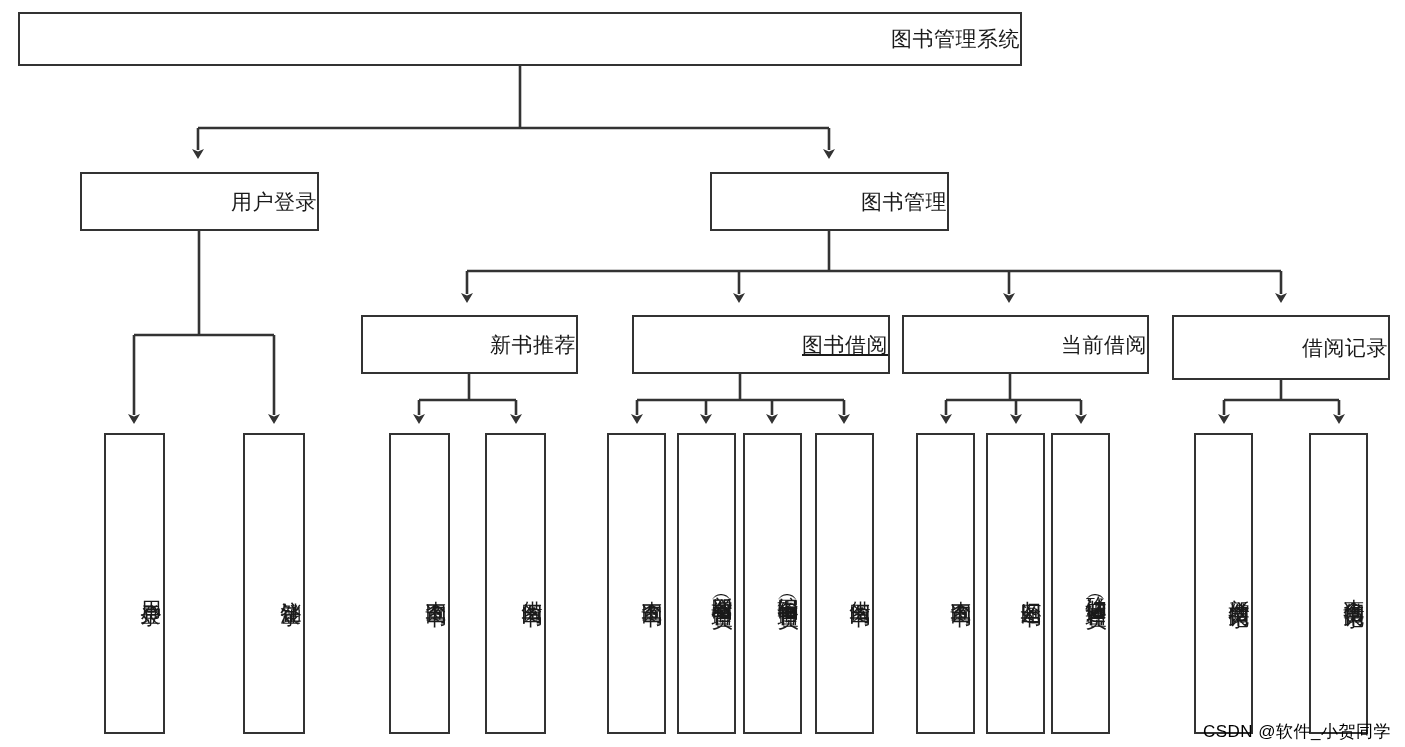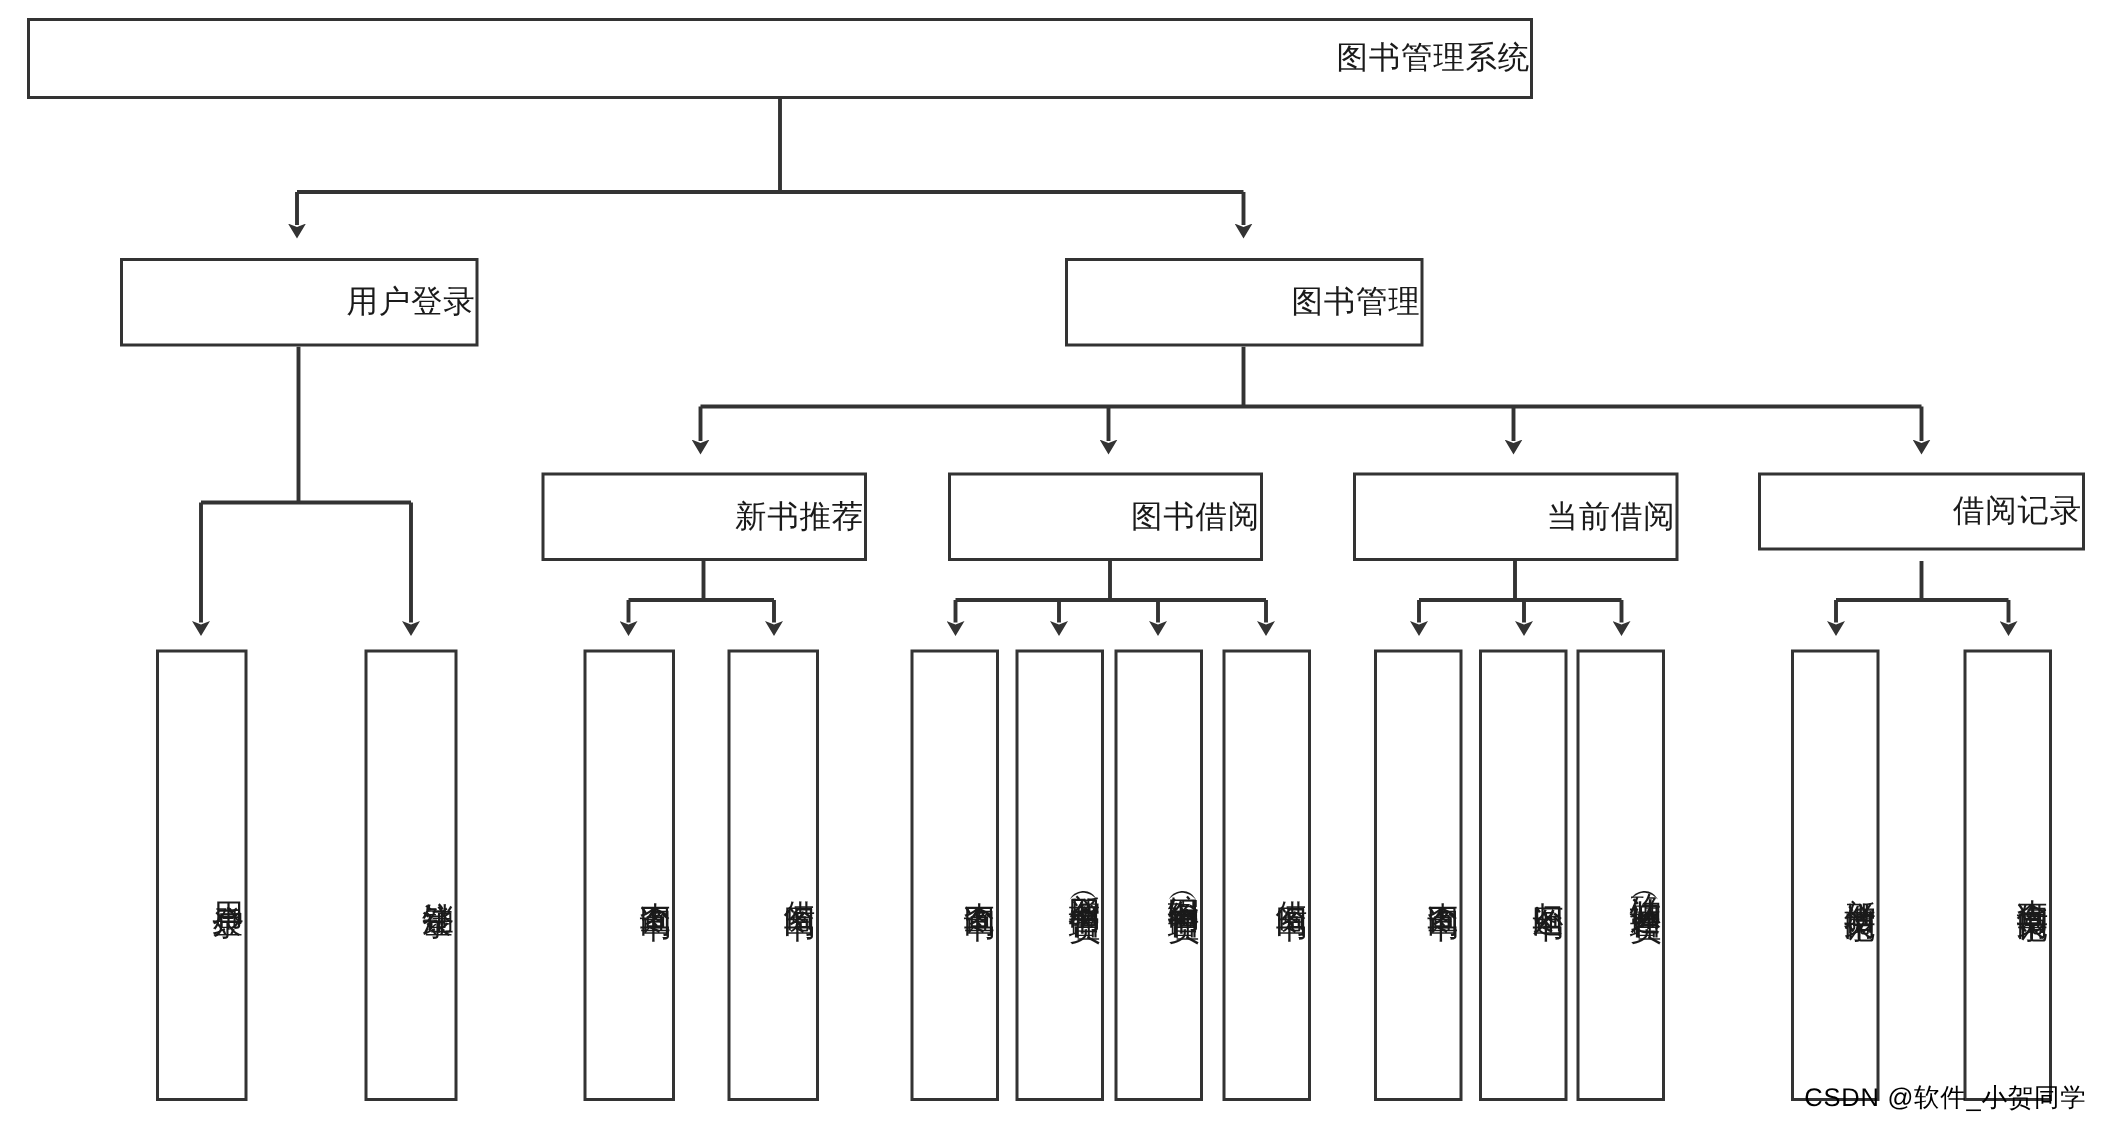--- a/index.html
+++ b/index.html
@@ -134,29 +134,29 @@
   </div>
 
   <div class="node horiz" style="left:361px; top:315px; width:217px; height:59px;">
     <span class="node-label">新书推荐</span>
   </div>
 
   <div class="node horiz" style="left:710px; top:172px; width:239px; height:59px;">
     <span class="node-label">图书管理</span>
   </div>
 
-  <div class="node horiz" style="left:632px; top:315px; width:210px; height:59px;">
+  <div class="node horiz" style="left:632px; top:315px; width:258px; height:59px;text-decoration:underline;">
     <span class="node-label">图书借阅</span>
   </div>
 
-  <div class="node horiz" style="left:902px; top:315px; width:217px; height:59px;">
+  <div class="node horiz" style="left:902px; top:315px; width:247px; height:59px;">
     <span class="node-label">当前借阅</span>
   </div>
 
-  <div class="node horiz" style="left:1172px; top:315px; width:218px; height:52px;">
+  <div class="node horiz" style="left:1172px; top:315px; width:218px; height:65px;">
     <span class="node-label">借阅记录</span>
   </div>
 
   <div class="node vert" style="left:104px; top:433px; width:61px; height:301px;">
     <span class="node-label">用户登录</span>
   </div>
 
   <div class="node vert" style="left:243px; top:433px; width:62px; height:301px;">
     <span class="node-label">注销登录</span>
   </div>

